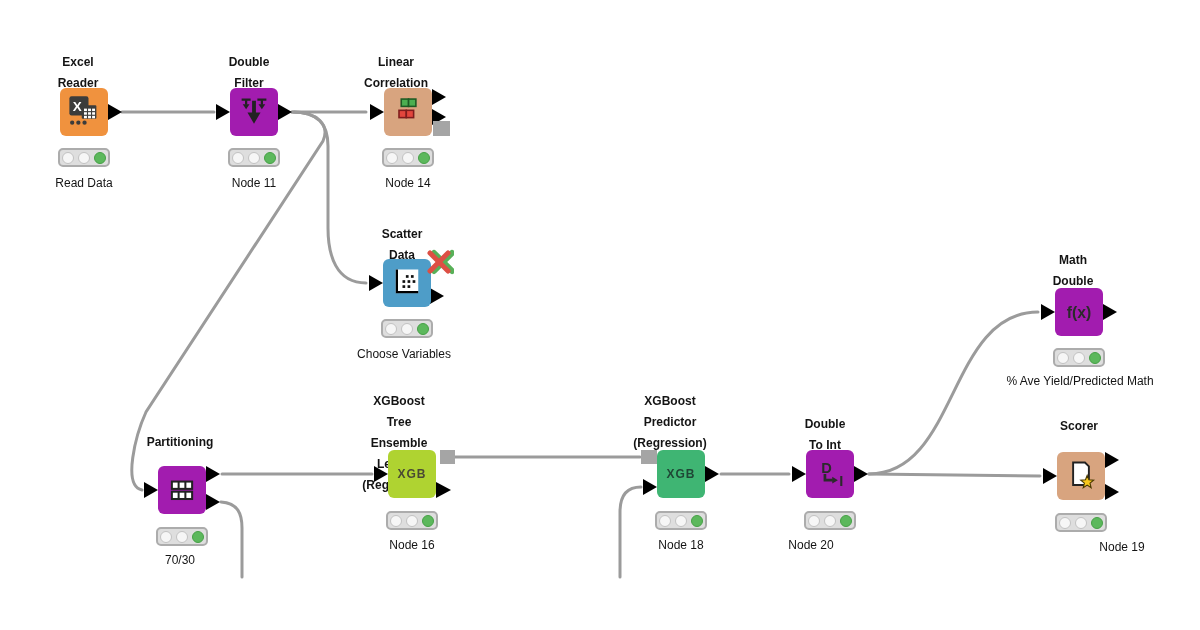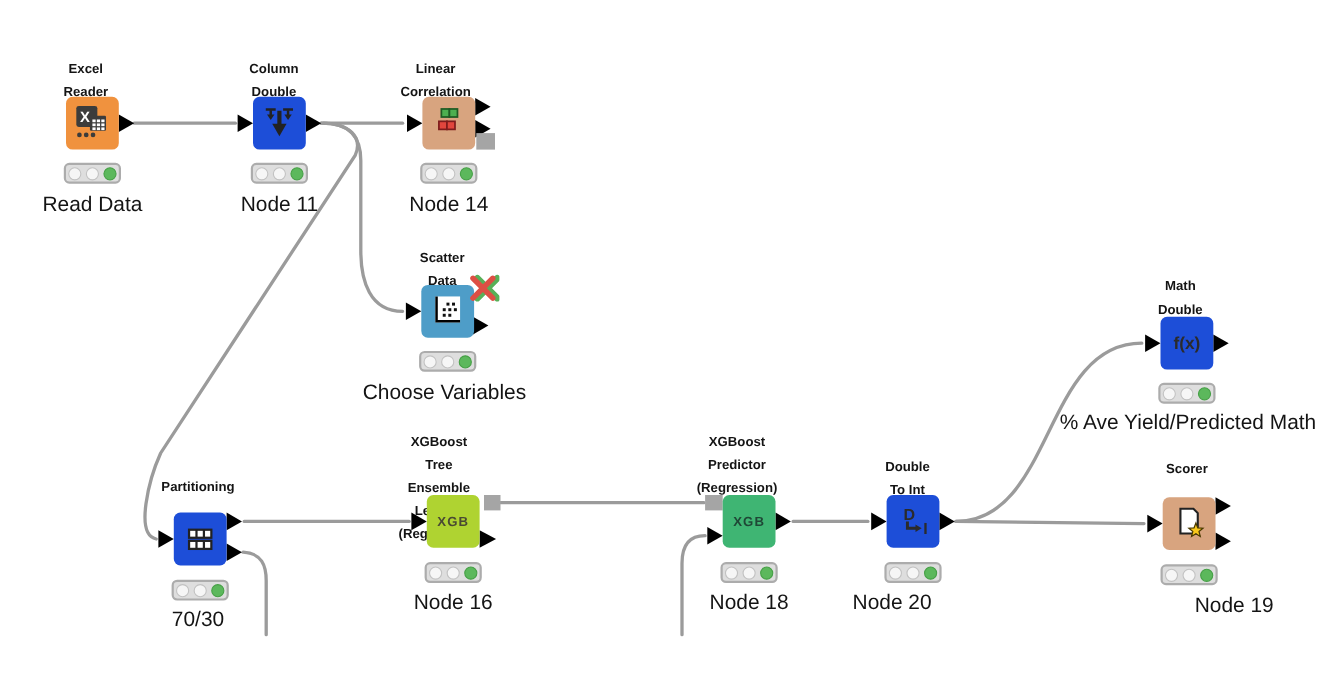--- a/index.html
+++ b/index.html
@@ -10,28 +10,28 @@
   }
   #wire-layer{position:absolute;left:0;top:0;z-index:1;}
   .node-group{position:absolute;left:0;top:0;width:0;height:0;z-index:2;}
   .node-title{
     position:absolute;transform:translateX(-50%);
     font-size:12px;font-weight:bold;color:#141414;
     white-space:pre-line;text-align:center;line-height:21px;z-index:2;
   }
   .node-label{
     position:absolute;transform:translateX(-50%);
-    font-size:19px;color:#141414;white-space:nowrap;z-index:2;
+    font-size:12px;color:#141414;white-space:nowrap;z-index:2;
   }
   .node-box{
     position:absolute;width:48px;height:48px;border-radius:6px;
     display:flex;align-items:center;justify-content:center;z-index:2;
   }
   .c-source{background:#F0923E;}
-  .c-yellow{background:#1d4ed8;}
+  .c-yellow{background:#a21caf;}
   .c-tan{background:#D8A47F;}
   .c-blue{background:#4E9DC8;}
   .c-lime{background:#AFD331;}
   .c-green{background:#3FB573;}
   .traffic{
     position:absolute;width:52px;height:19px;box-sizing:border-box;
     background:#DEDEDE;border:2px solid #ACACAC;border-radius:5px;
     display:flex;align-items:center;justify-content:space-between;
     padding:0 2px;z-index:2;
   }
@@ -113,21 +113,21 @@
   </div>
   <div class="traffic" style="left:58px;top:148px">
     <i class="light off"></i>
     <i class="light off"></i>
     <i class="light on"></i>
   </div>
   <div class="node-label" style="left:84px;top:176px">Read Data</div>
 </div>
 
 <div class="node-group">
-  <div class="node-title" style="left:249px;top:52px">Column Double</div>
+  <div class="node-title" style="left:249px;top:52px">Double Filter</div>
   <div class="node-box c-yellow" style="left:230px;top:88px">
     <svg viewBox="0 0 32 32" width="36" height="36">
       <g stroke="#222222" stroke-width="2" fill="none">
         <path d="M5 5 H13"></path>
           <path d="M9 5.5 V9.5"></path>
         <path d="M19 5 H27"></path>
           <path d="M23 5.5 V9.5"></path>
         <path d="M16 6 V17" stroke-width="3.4"></path>
       </g>
       <g fill="#222222">

